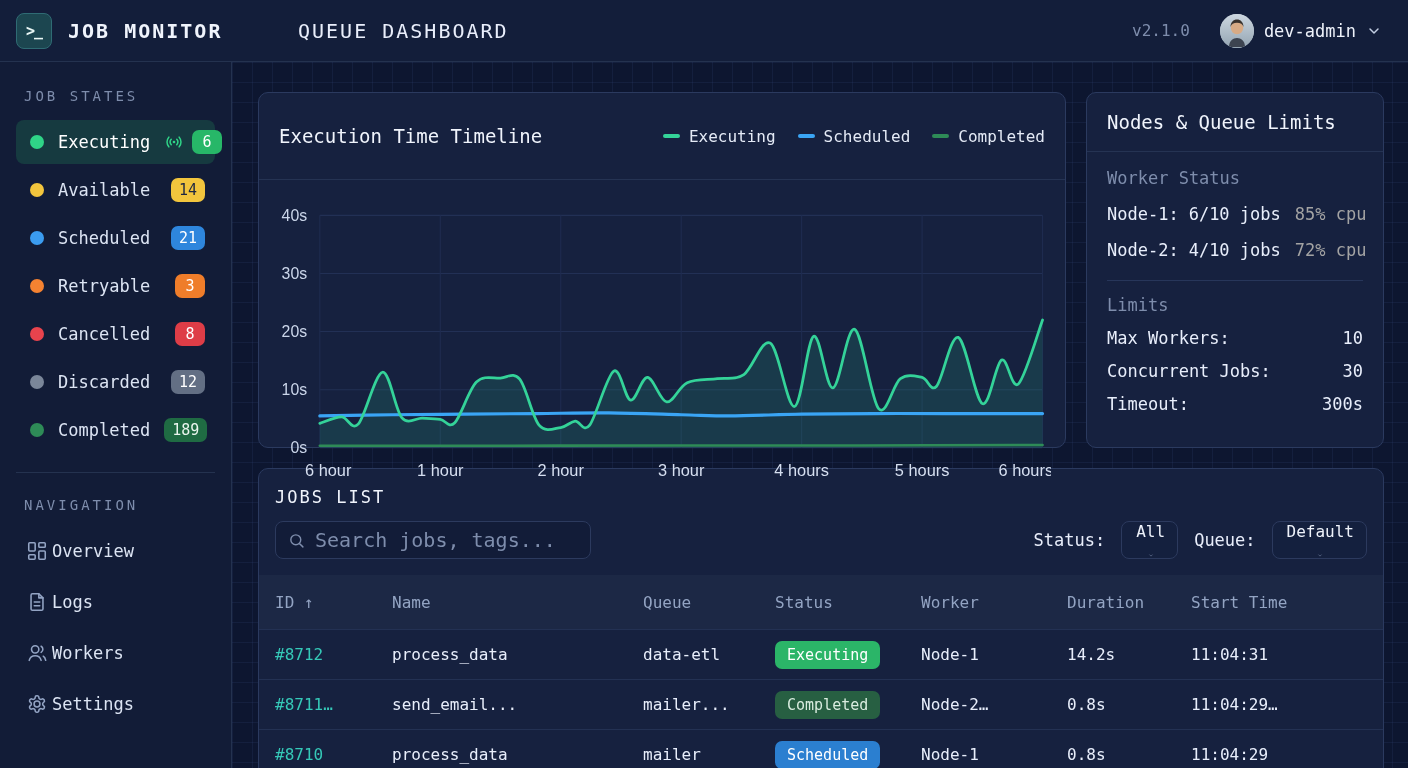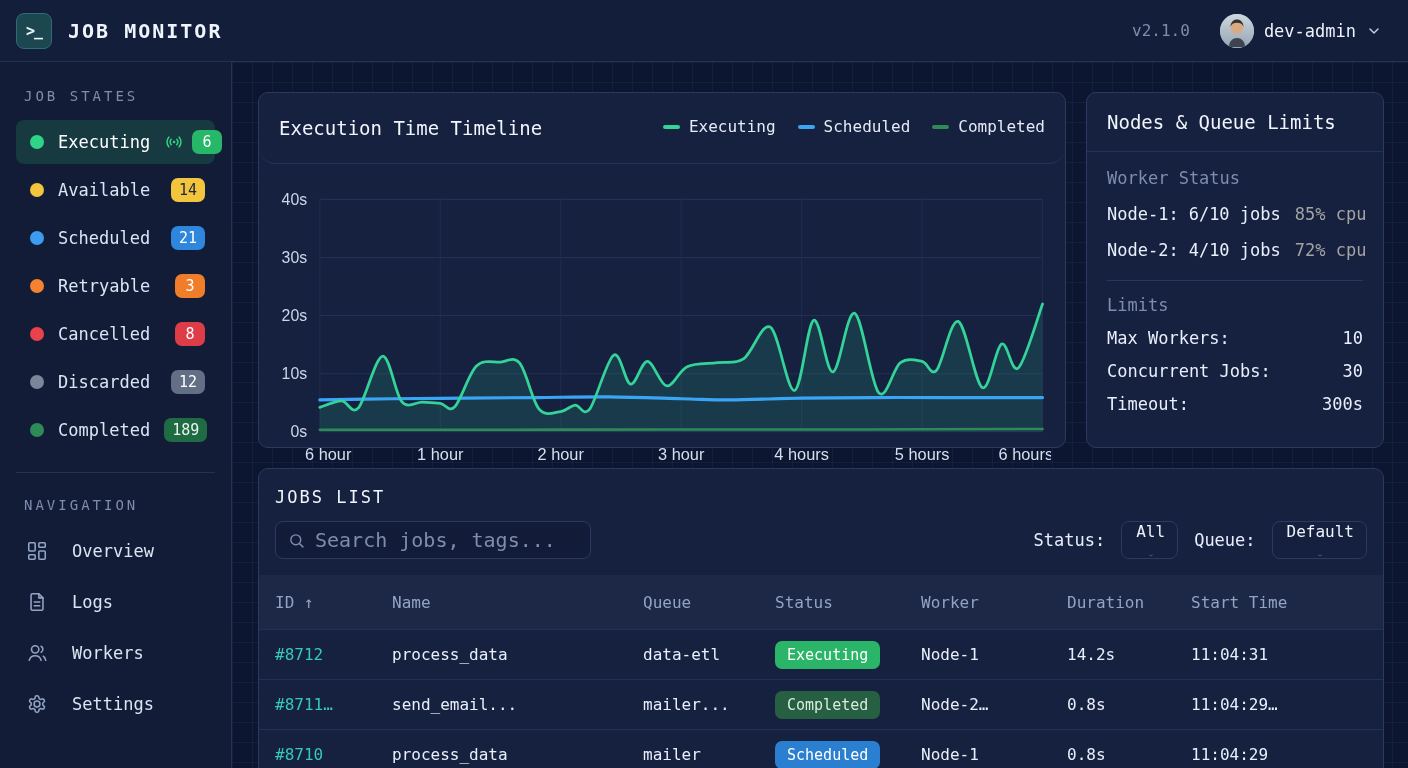--- a/index.html
+++ b/index.html
@@ -48,43 +48,43 @@
   .state-dot { width:14px; height:14px; border-radius:50%; flex:none; }
   .state-label { font-size:17px; color:#dce4f3; }
   .state-item.active .state-label { color:#ffffff; }
   .state-right { margin-left:auto; display:flex; align-items:center; gap:8px; }
   .badge {
     min-width:30px; text-align:center; padding:4px 8px;
     border-radius:7px; font-size:15px; line-height:1.1;
   }
   .side-divider { border-top:1px solid #24324f; margin:20px 0 0 0; padding-top:24px; }
   .nav-item {
-    display:flex; align-items:center; gap:24px;
+    display:flex; align-items:center; gap:4px;
     height:44px; padding:0 10px; margin-bottom:7px; border-radius:8px;
     color:#dce4f3; font-size:17px; cursor:pointer;
   }
   .nav-icon { width:22px; height:22px; stroke:#93a4c4; fill:none; stroke-width:1.7;
     stroke-linecap:round; stroke-linejoin:round; flex:none; }
 
   
   .main {
     flex:1; padding:30px 24px 0 26px; overflow:hidden;
     background-image:
       linear-gradient(rgba(80,110,185,0.10) 1px, transparent 1px),
       linear-gradient(90deg, rgba(80,110,185,0.10) 1px, transparent 1px);
     background-size:20px 20px;
   }
   .card {
     background:#16213f; border:1px solid #2b3a5f; border-radius:10px;
   }
   .top-row { display:flex; gap:20px; }
   .chart-card { flex:1; height:356px; display:flex; flex-direction:column; }
   .card-head {
-    display:flex; align-items:flex-start; justify-content:space-between;
-    padding:24px 20px; border-bottom:1px solid #253353;border-radius:16px;
+    display:flex; align-items:center; justify-content:space-between;
+    padding:32px 20px; border-bottom:1px solid #253353;
   }
   .card-title { font-size:19px; color:#f0f4fc; }
   .legend { display:flex; gap:22px; align-items:center; }
   .legend-item { display:flex; gap:9px; align-items:center; font-size:16px; color:#e4eaf6; cursor:pointer; }
   .legend-dash { width:17px; height:4px; border-radius:2px; }
   .chart-body { flex:1; padding:8px 14px 2px 8px; }
 
   .nodes-card { width:298px; height:356px; flex:none; }
   .nodes-head { padding:18px 20px; border-bottom:1px solid #253353; }
   .nodes-body { padding:16px 20px; font-size:17px; }
@@ -133,20 +133,21 @@
 </head>
 <body>
 
 <header class="topbar">
   <div class="brand">
     <div class="logo-box">
         <span>&gt;_</span>
       </div>
     <div class="brand-title">JOB MONITOR</div>
   </div>
+  <div class="page-title">QUEUE DASHBOARD</div>
   <div class="topbar-right">
     <span class="version">v2.1.0</span>
     <div class="user-menu">
       <div class="avatar">
         <svg viewBox="0 0 34 34" width="34" height="34">
           <defs>
               <linearGradient id="avbg" x1="0" y1="0" x2="0" y2="1">
             <stop offset="0" stop-color="#cdd7e0"></stop>
                 <stop offset="1" stop-color="#93a4b2"></stop>
           </linearGradient>

